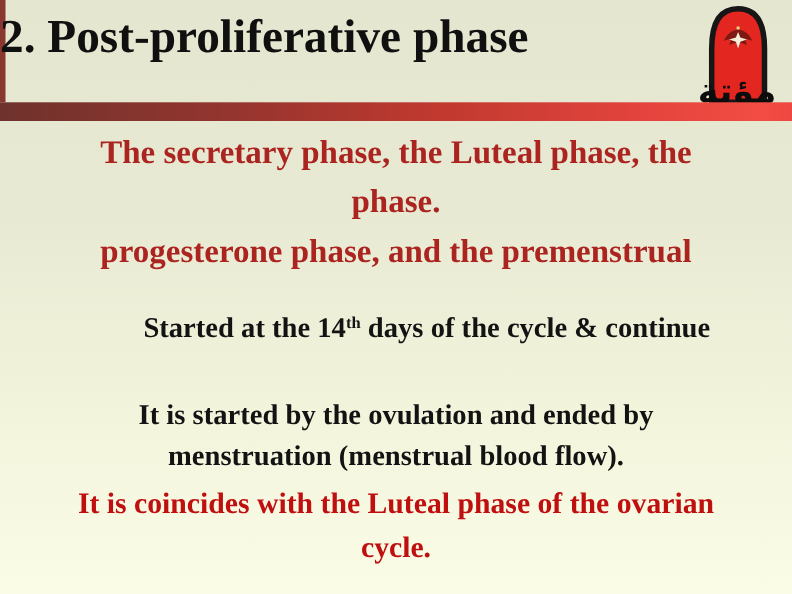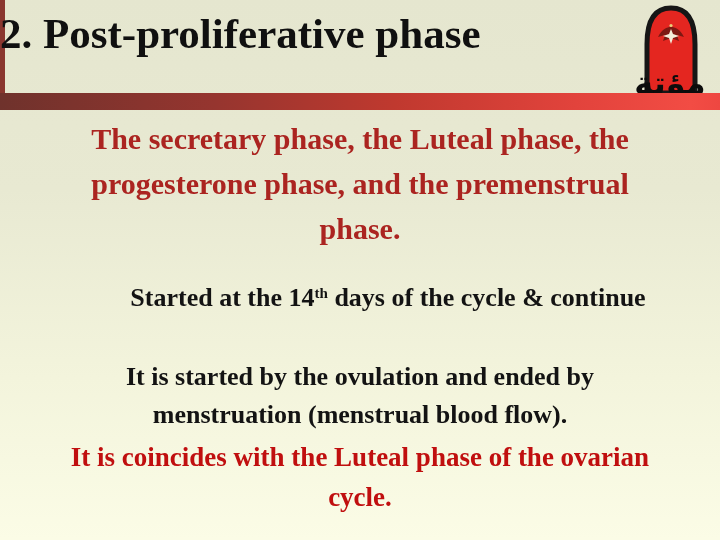--- a/index.html
+++ b/index.html
@@ -50,22 +50,22 @@
         <circle cx="0" cy="-9.5" r="1.6" fill="#e8d27a"></circle>
       </g>
     </svg>
     <div class="logo-arabic">مؤتة</div>
   </div>
 
   <div class="divider-bar"></div>
 
   <div class="para p1">
     <div class="line">The secretary phase, the Luteal phase, the</div>
+    <div class="line">phase.</div>
     <div class="line">progesterone phase, and the premenstrual</div>
-    <div class="line">phase.</div>
   </div>
 
   <div class="para p2">
     <div class="line"><span>Started at the 14</span><span class="sup">th</span><span> days of the cycle &amp; continue</span></div>
   </div>
 
   <div class="para p3">
     <div class="line">It is started by the ovulation and ended by</div>
     <div class="line">menstruation (menstrual blood flow).</div>
   </div>

